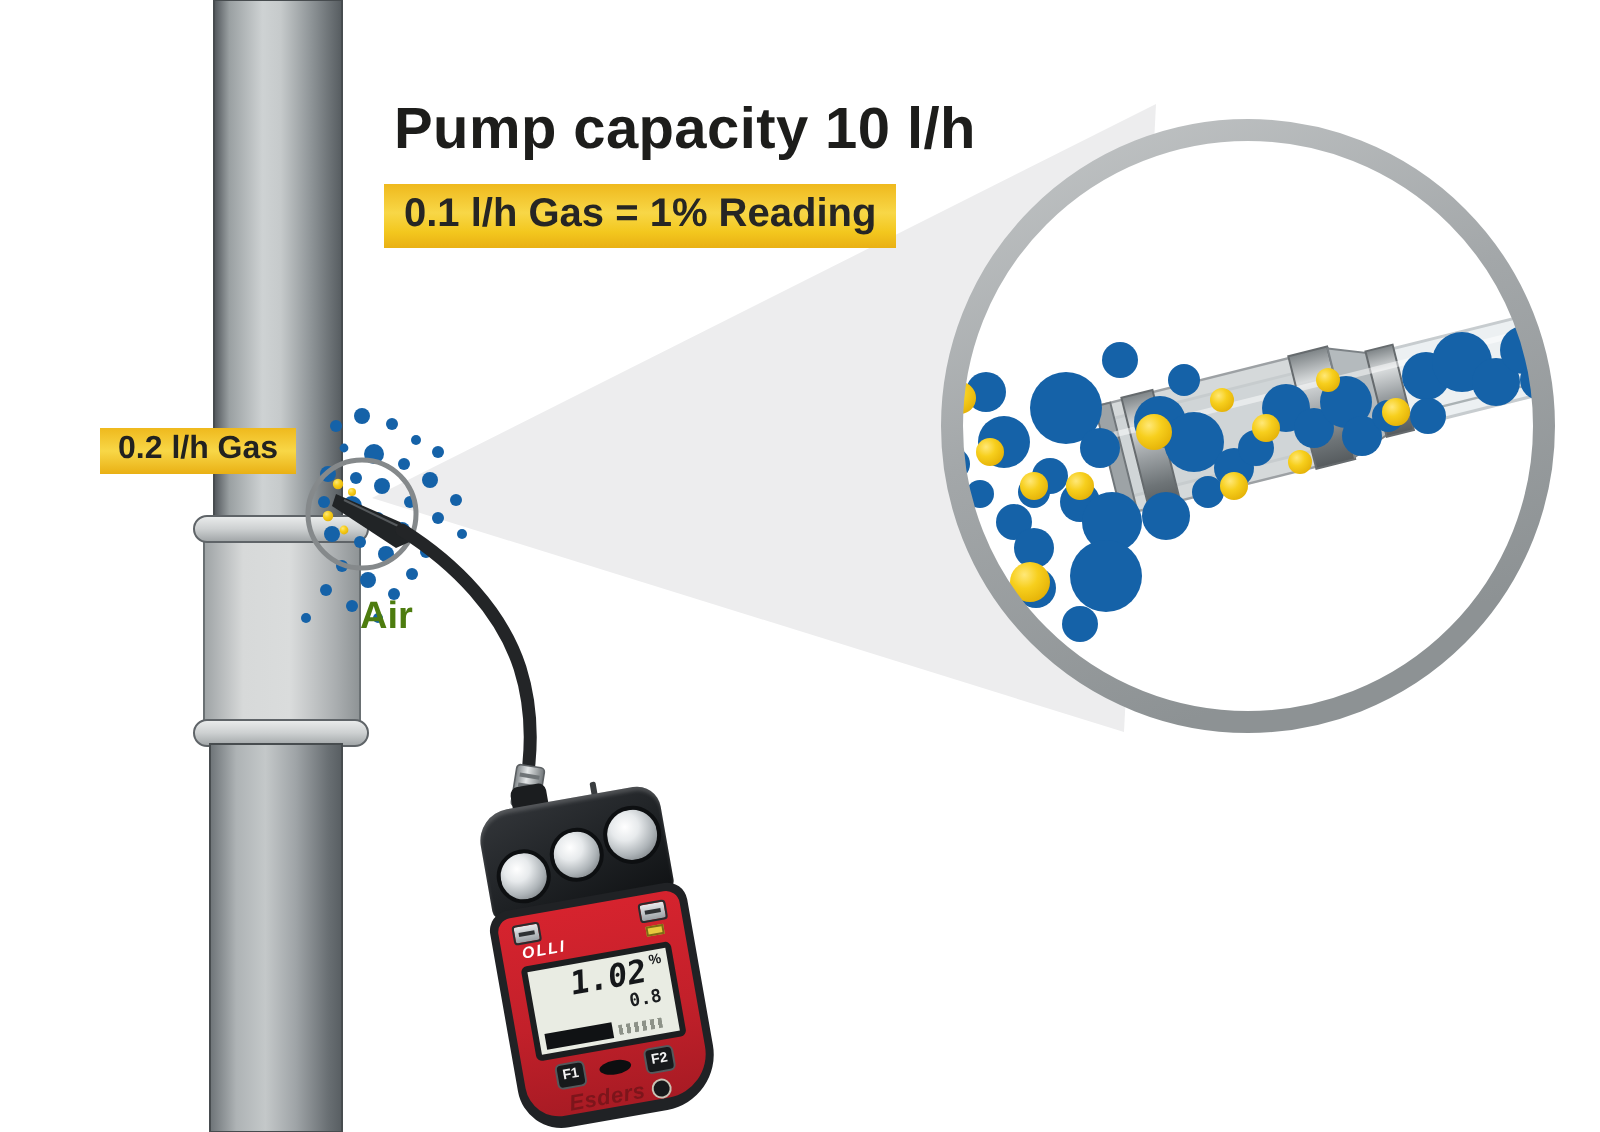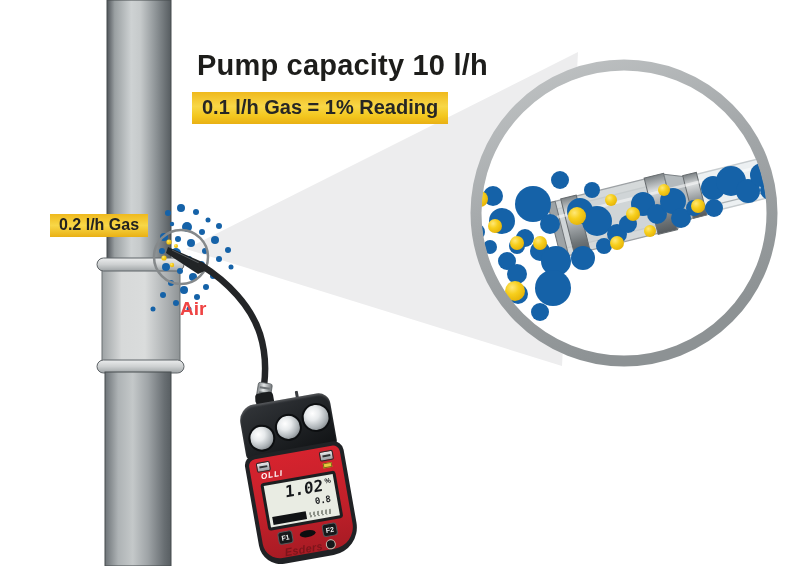--- a/index.html
+++ b/index.html
@@ -20,21 +20,21 @@
     padding:4px 10px 5px 10px;
   }
   .gas-label {
     position:absolute; left:50px; top:214px; z-index:5;
     font-size:16px; font-weight:bold; color:#222220;
     background:linear-gradient(180deg,#efb91d 0%,#f8d747 50%,#e9b014 100%);
     padding:2px 9px 3px 9px;
   }
   .air-label {
     position:absolute; left:180px; top:298px; z-index:5;
-    font-size:19px; font-weight:bold; color:#ef4444;
+    font-size:19px; font-weight:bold; color:#4d7c0f;
   }
 
   
   .device {
     position:absolute; left:248px; top:398px; width:100px; height:162px; z-index:6;
     transform:rotate(-10deg); transform-origin:50% 50%;
   }
   .device .stub {
     position:absolute; left:22px; top:-10px; width:18px; height:16px;
     background:#1b1d1f; border-radius:4px 4px 0 0;

